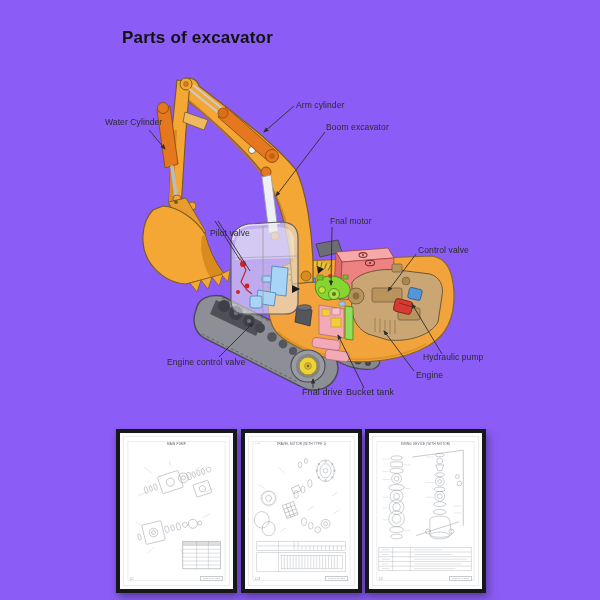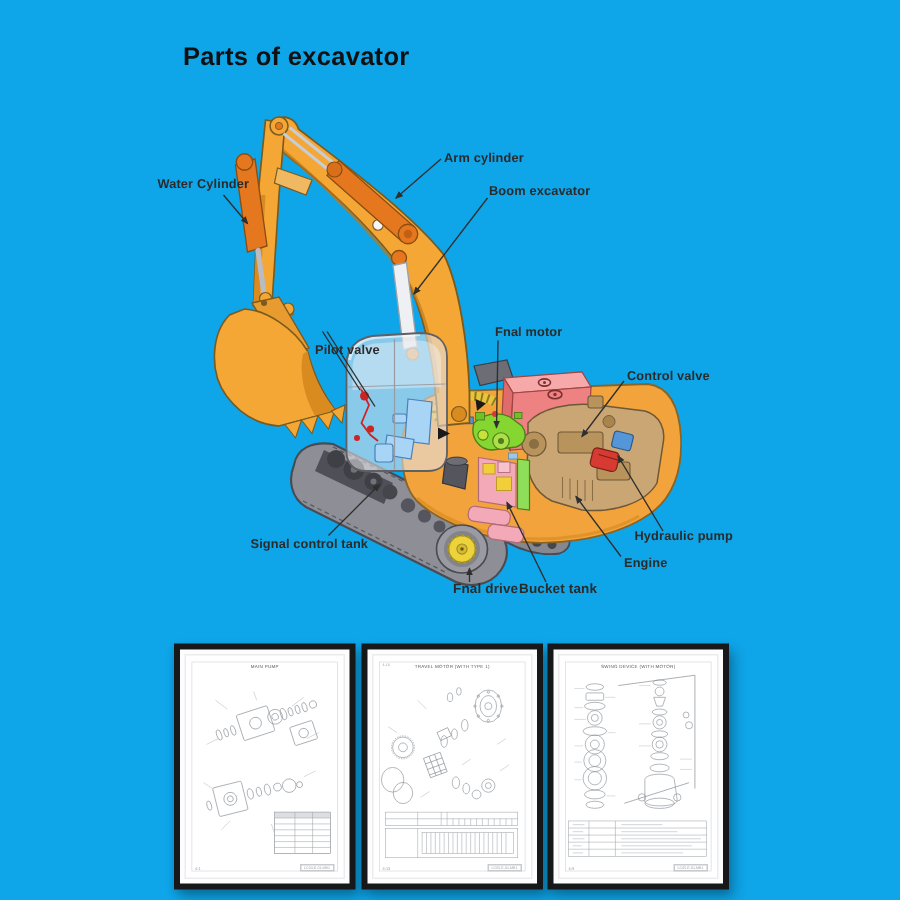--- a/index.html
+++ b/index.html
@@ -1,21 +1,21 @@
 <!DOCTYPE html>
 <html><head>
 <meta charset="utf-8">
 <style>
   html,body{margin:0;padding:0;}
-  .stage{position:relative;width:600px;height:600px;background:#0ea5e9;overflow:hidden;
+  .stage{position:relative;width:600px;height:600px;background:#8b5cf6;overflow:hidden;
          font-family:"Liberation Sans",sans-serif;}
   .page-title{position:absolute;left:122px;top:28px;font-size:17px;font-weight:800;color:#111;
               letter-spacing:.2px;}
   .diagram-svg{position:absolute;left:0;top:0;width:600px;height:600px;}
-  .part-label{position:absolute;font-size:8.5px;font-weight:700;color:#2b2b2b;white-space:nowrap;
+  .part-label{position:absolute;font-size:8.5px;font-weight:400;color:#2b2b2b;white-space:nowrap;
               letter-spacing:.1px;}
   
   .frame{position:absolute;top:429px;width:121px;height:164px;background:#17181a;padding:4px;
          box-sizing:border-box;box-shadow:3px 5px 8px rgba(0,0,0,.28),-1px 2px 4px rgba(0,0,0,.10);}
   .frame-1{left:116px;} .frame-2{left:241px;} .frame-3{left:365px;}
   .mat{width:100%;height:100%;background:#fdfdfd;padding:3px;box-sizing:border-box;}
   .paper{position:relative;width:100%;height:100%;background:#fff;border:1px solid #ececef;
          box-sizing:border-box;overflow:hidden;}
   .paper svg{position:absolute;left:0;top:0;width:100%;height:100%;}
   .poster-title{position:absolute;top:5px;left:0;right:0;text-align:center;font-size:3px;
@@ -215,21 +215,21 @@
       <path d="M317,266 L324,269 L318,274 Z" fill="#1a1a1a" stroke="none"></path>
     </g>
   </svg>
 
   <div class="part-label" style="left:105px;top:117px">Water Cylinder</div>
   <div class="part-label" style="left:296px;top:100px">Arm cylinder</div>
   <div class="part-label" style="left:326px;top:122px">Boom excavator</div>
   <div class="part-label" style="left:210px;top:228px">Pilot valve</div>
   <div class="part-label" style="left:330px;top:216px">Fnal motor</div>
   <div class="part-label" style="left:418px;top:245px">Control valve</div>
-  <div class="part-label" style="left:167px;top:357px">Signal control tank</div>
+  <div class="part-label" style="left:167px;top:357px">Engine control valve</div>
   <div class="part-label" style="left:423px;top:352px">Hydraulic pump</div>
   <div class="part-label" style="left:416px;top:370px">Engine</div>
   <div class="part-label" style="left:302px;top:387px;font-size:9px">Fnal drive</div>
   <div class="part-label" style="left:346px;top:387px;font-size:9px">Bucket tank</div>
 
   <div class="frame frame-1">
     <div class="mat">
       <div class="paper">
         <svg viewBox="0 0 107 150">
           <rect x="4" y="4" width="99" height="142" fill="none" stroke="#d8dade" stroke-width="0.5"></rect>

